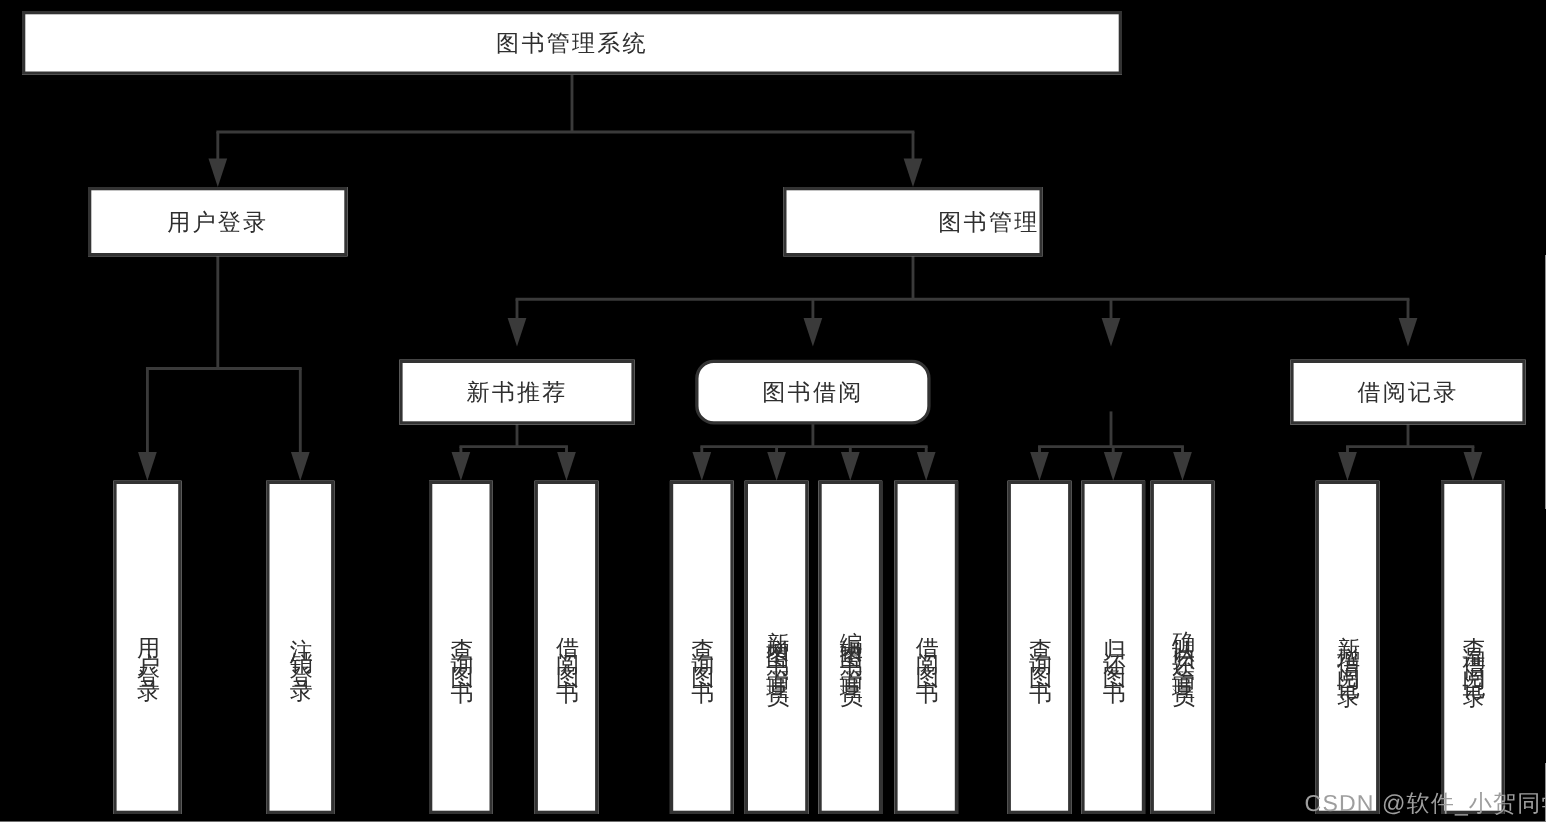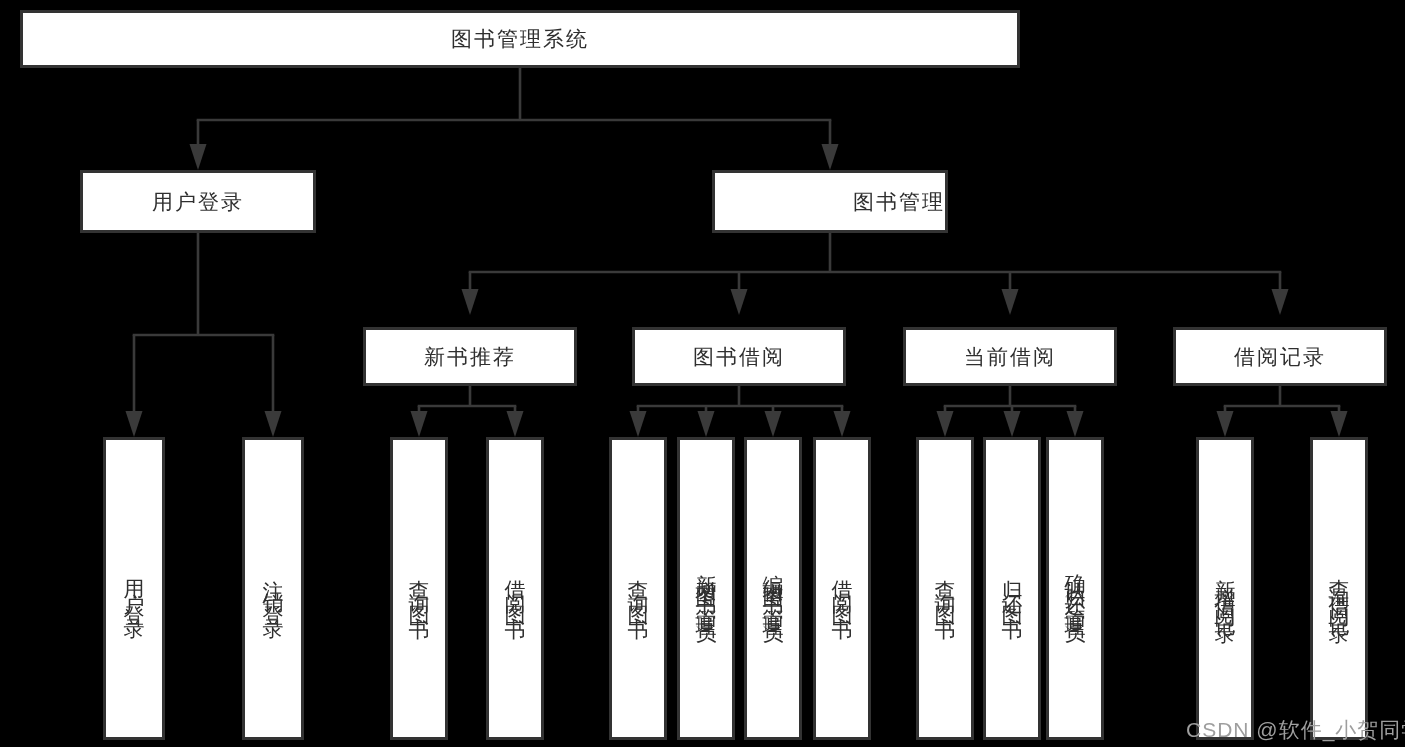--- a/index.html
+++ b/index.html
@@ -26,21 +26,21 @@
   .ls-4  { letter-spacing:13px; }
   .ls-6  { letter-spacing:9px; }
   .ls-10 { letter-spacing:7px; }
   
   #root { left:20px;  top:10px;  width:1000px; height:58px; }
   
   #l2-0 { left:80px;  top:170px; width:236px; height:63px; }
   #l2-1 { left:712px; top:170px; width:236px; height:63px;justify-content:flex-end; }
   
   .l3   { top:315px; width:214px; height:59px;margin-top:12px; }
-  #l3-0 { left:363px; }  #l3-1 { left:632px; }
+  #l3-0 { left:363px; }  #l3-1 { left:632px;border-radius:17px; }
   #l3-2 { left:903px; }  #l3-3 { left:1173px; }
   
   #lf-0  { left:103px;  width:62px; }
   #lf-1  { left:242px;  width:62px; }
   #lf-2  { left:390px;  width:58px; }
   #lf-3  { left:486px;  width:58px; }
   #lf-4  { left:609px;  width:58px; }
   #lf-5  { left:677px;  width:58px; }
   #lf-6  { left:744px;  width:58px; }
   #lf-7  { left:813px;  width:58px; }
@@ -124,23 +124,20 @@
   <div class="node" id="l2-1">
     <span>图书管理</span>
   </div>
 
   <div class="node l3" id="l3-0">
     <span>新书推荐</span>
   </div>
   <div class="node l3" id="l3-1">
     <span>图书借阅</span>
   </div>
-  <div class="node l3" id="l3-2">
-    <span>当前借阅</span>
-  </div>
   <div class="node l3" id="l3-3">
     <span>借阅记录</span>
   </div>
 
   <div class="leaf ls-4" id="lf-0">
     <span>用户登录</span>
   </div>
   <div class="leaf ls-4" id="lf-1">
     <span>注销登录</span>
   </div>

